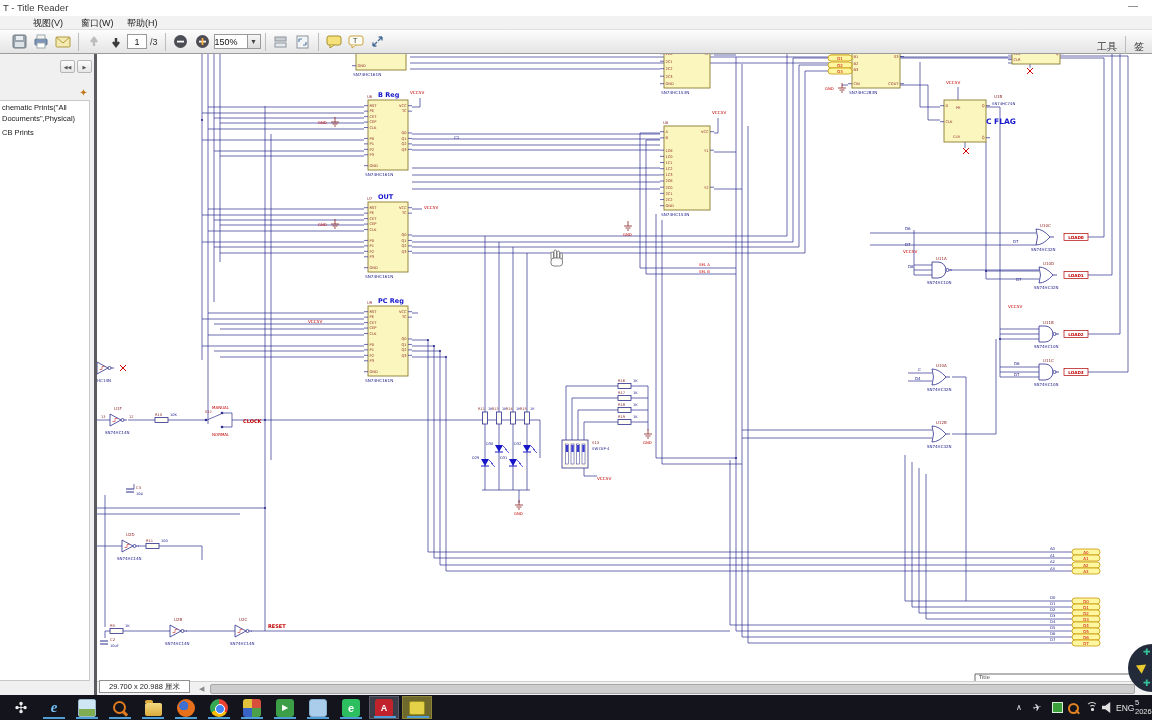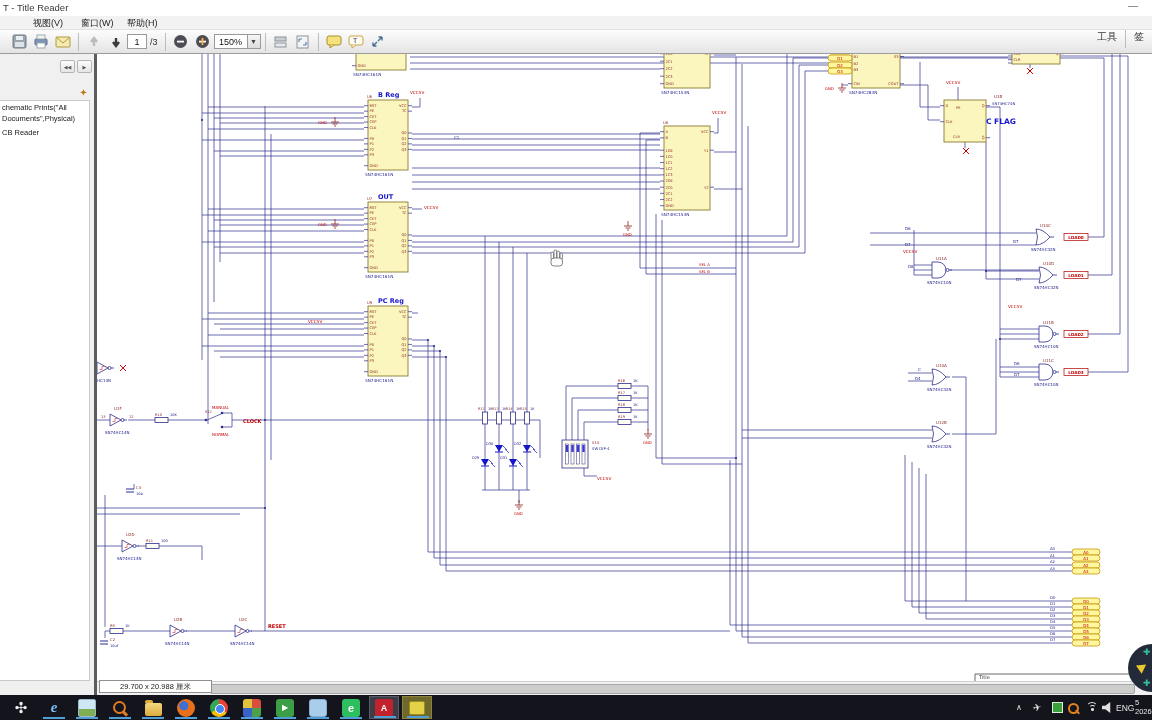--- a/index.html
+++ b/index.html
@@ -8,39 +8,39 @@
   #titlebar{position:absolute;left:0;top:0;width:1152px;height:16px;background:#ffffff;font-size:9.5px;color:#3a3a3a;line-height:16px}
   #titlebar .ttl{position:absolute;left:3px;top:0}
   #titlebar .minbtn{position:absolute;right:14px;top:-2px;color:#707070;font-size:10px}
   #menubar{position:absolute;left:0;top:16px;width:1152px;height:14px;background:#f2f2f2;border-bottom:1px solid #e0e0e0;font-size:9px;color:#222;line-height:14px}
   #menubar span{position:absolute;top:0}
   #toolbar{position:absolute;left:0;top:30px;width:1152px;height:24px;background:linear-gradient(#fdfdfd,#e4e4e4);border-bottom:1px solid #9c9c9c;display:flex;align-items:center}
   .tbi{display:inline-flex;align-items:center;justify-content:center;width:20px;height:20px;margin:0 1px}
   .tbsep{width:1px;height:18px;background:#bdbdbd;margin:0 4px}
   #pagebox{width:20px;height:15px;background:#fff;border:1px solid #9a9a9a;font-size:9px;text-align:center;line-height:14px;color:#111}
   .tbtxt{font-size:9px;color:#333;margin:0 3px}
-  #zoombox{width:34px;height:15px;background:#fff;border:1px solid #9a9a9a;font-size:9px;text-align:center;line-height:14px;color:#111}
+  #zoombox{width:34px;height:15px;background:#fff;border:1px solid #9a9a9a;font-size:9px;line-height:14px;color:#111}
   #zoomdrop{width:13px;height:15px;border:1px solid #9a9a9a;border-left:none;background:linear-gradient(#f6f6f6,#dcdcdc);font-size:7px;text-align:center;line-height:14px;color:#444}
-  #tb-right{position:absolute;right:8px;top:0;height:24px;display:flex;align-items:flex-start;font-size:10px;color:#333}
+  #tb-right{position:absolute;right:8px;top:0;height:24px;display:flex;align-items:flex-end;font-size:10px;color:#333}
   
   #sidebar{position:absolute;left:0;top:54px;width:94px;height:641px;background:#f0f0f0}
   #sb-nav{position:absolute;right:2px;top:6px;display:flex;gap:2px}
   #sb-nav .nb{width:15px;height:13px;border:1px solid #b5b5b5;background:linear-gradient(#fcfcfc,#e6e6e6);font-size:5px;color:#555;text-align:center;line-height:12px;border-radius:2px}
   #sb-opt{position:absolute;right:4px;top:32px;width:13px;height:13px;font-size:10px;color:#c07818;text-align:center;line-height:13px}
   #sb-panel{position:absolute;left:0;top:46px;width:90px;height:581px;background:#fff;border:1px solid #c9c9c9;border-left:none}
   .bm-item{font-size:7.5px;color:#1a1a1a;padding:2px 1px 1px 2px;line-height:1.45}
   #vsep{position:absolute;left:94px;top:54px;width:3px;height:641px;background:#5c5c60}
   
   #docarea{position:absolute;left:97px;top:54px;width:1055px;height:627px;background:#ffffff;overflow:hidden}
   #schsvg{position:absolute;left:0;top:0}
   
   #scrollrow{position:absolute;left:97px;top:681px;width:1055px;height:14px;background:#f1f1f1;border-top:1px solid #cfcfcf}
   #hthumb{position:absolute;left:113px;top:2px;width:925px;height:10px;background:#cdcdcd;border:1px solid #a6a6a6;border-radius:2px}
   #harrow{position:absolute;left:102px;top:3px;font-size:7px;color:#8a8a8a}
-  #statusbox{position:absolute;left:99px;top:680px;height:13px;background:#fff;border:1px solid #8f8f8f;font-size:7.5px;line-height:11px;color:#222;padding:0 20px;z-index:5}
+  #statusbox{position:absolute;left:99px;top:680px;height:13px;background:#fff;border:1px solid #8f8f8f;font-size:7.5px;line-height:11px;color:#222;padding:0 9px;z-index:5}
   
   #taskbar{position:absolute;left:0;top:695px;width:1152px;height:25px;background:#14141d}
   .tb-slot{position:absolute;top:1px;width:30px;height:23px;display:flex;align-items:center;justify-content:center}
   .tb-slot.run::after{content:"";position:absolute;left:4px;bottom:0;width:22px;height:2px;background:#4f9fd6}
   .tb-slot.active{background:#3d3d4a;border:1px solid #5a5a68}
   .tb-slot.hl{background:#6e682c;border:1px solid #8a8338}
   .ic{width:18px;height:18px;display:flex;align-items:center;justify-content:center;position:relative}
   .k-start{color:#ececec;font-size:15px}
   .k-ie{color:#76c0f5;font-size:15px;font-style:italic;font-weight:bold;font-family:"Liberation Serif",serif}
   .k-photos{background:linear-gradient(#cfe6f4 55%,#7fae52 55%);border:1px solid #9db8c8;border-radius:2px}
@@ -187,21 +187,21 @@
 </div>
 
 <div id="sidebar">
   <div id="sb-nav">
     <span class="nb">◀◀</span>
     <span class="nb">▶</span>
   </div>
   <span id="sb-opt">✦</span>
   <div id="sb-panel">
     <div class="bm-item">chematic Prints("All Documents",Physical)</div>
-    <div class="bm-item">CB Reader</div>
+    <div class="bm-item">CB Prints</div>
   </div>
 </div>
 <div id="vsep"></div>
 
 <div id="docarea">
 <svg id="schsvg" width="1055" height="627" viewBox="97 54 1055 627">
   <g stroke="#2d2d8f" stroke-width="0.7" fill="none">
     <path d="M202 54 V360 M208 54 V424 M214 54 V302 M220 54 V262 M265 106 V631 M271 134 V460
       M208 107 H364 M202 113 H364 M214 118 H364 M220 123 H364 M208 129 H364 M202 140 H364 M214 151 H364 M220 156 H364
       M208 209 H364 M202 215 H364 M214 220 H364 M220 225 H364 M208 231 H364 M202 242 H364 M214 247 H364 M220 253 H364

